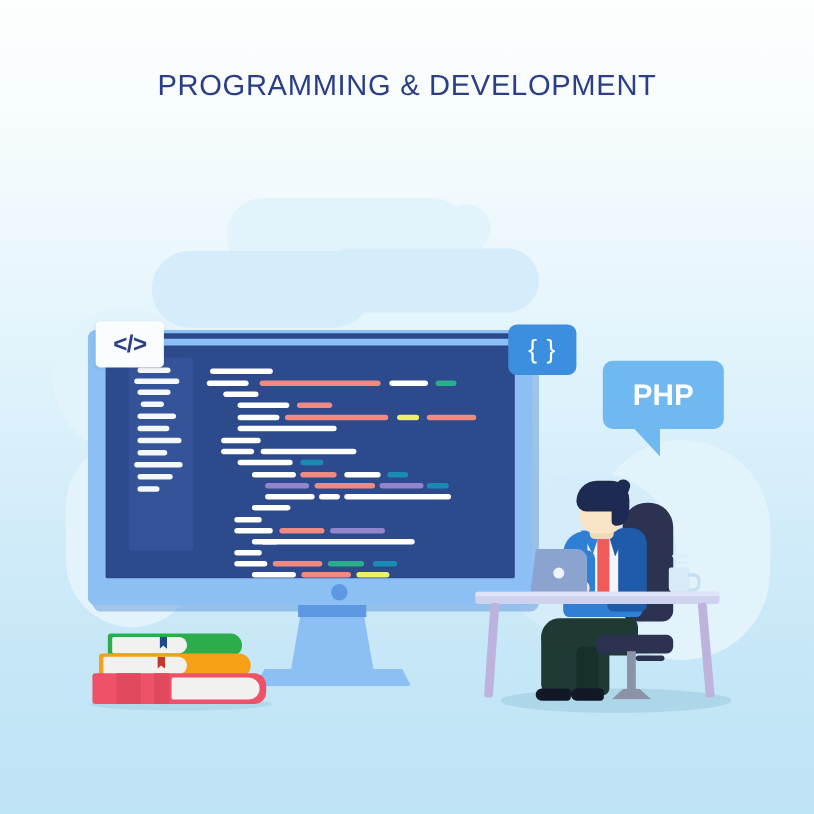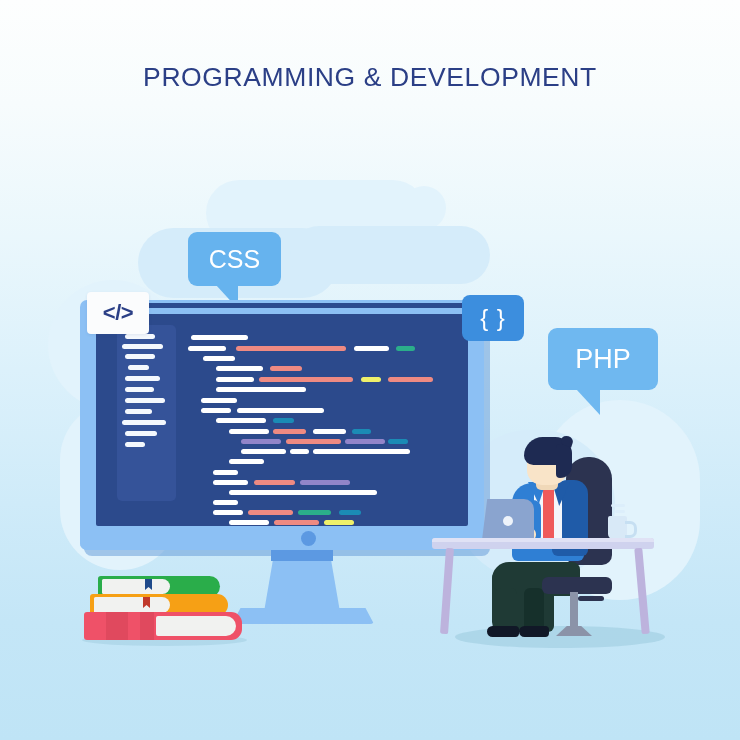--- a/index.html
+++ b/index.html
@@ -93,20 +93,21 @@
     font-size: 24px;
     letter-spacing: 1px;
     border-radius: 8px;
   }
 
   #bubble-php {
     left: 548px; top: 328px;
     width: 110px; height: 62px;
     background: #6fb8f0;
     font-size: 27px;
+    font-weight: bold;
   }
   #bubble-php .tail {
     left: 28px; top: 61px;
     border-width: 26px 0 0 24px;
     border-color: #6fb8f0 transparent transparent transparent;
   }
 
   #badge-code {
     position: absolute;
     left: 87px; top: 292px;
@@ -277,24 +278,20 @@
   <div class="blob pale" style="left:402px; top:186px; width:44px; height:44px;"></div>
   <div class="blob pale2" style="left:138px; top:228px; width:200px; height:70px;"></div>
   <div class="blob pale2" style="left:290px; top:226px; width:200px; height:58px;"></div>
   <div class="blob pale" style="left:48px; top:280px; width:130px; height:130px;"></div>
   <div class="blob pale" style="left:60px; top:400px; width:120px; height:170px;"></div>
   <div class="blob pale" style="left:540px; top:400px; width:160px; height:200px;"></div>
   <div class="blob pale2" style="left:455px; top:430px; width:160px; height:150px;"></div>
 
   <div id="title" style="color: rgb(43, 63, 134);">PROGRAMMING &amp; DEVELOPMENT</div>
 
-  <div class="bubble" id="bubble-css">
-    <span>CSS</span>
-    <span class="tail"></span>
-  </div>
 
 
   <div class="bubble" id="bubble-php">
     <span>PHP</span>
     <span class="tail"></span>
   </div>
 
   <div id="monitor-shadow"></div>
   <div id="monitor-body"></div>
   <div id="monitor-topline"></div>

